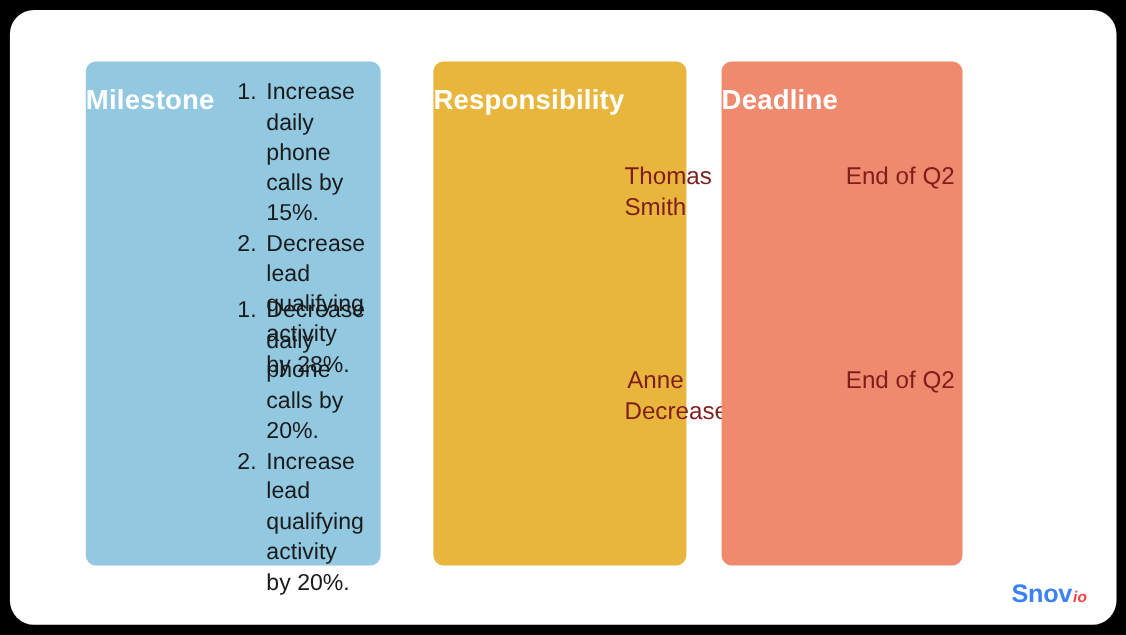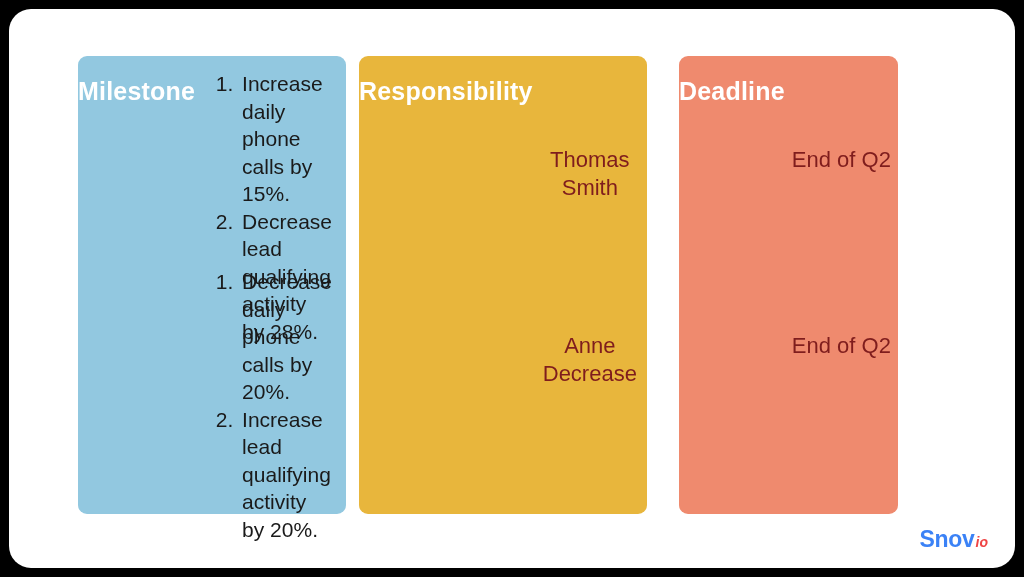--- a/index.html
+++ b/index.html
@@ -48,21 +48,21 @@
 
   .card {
     position: relative;
     border-radius: 9px;
     box-sizing: border-box;
     display: flex;
     flex-direction: row;
     flex: 0 0 auto;
   }
   .card.milestone  { width: 268px; background: #92c8e0; }
-  .card.responsibility { width: 288px; background: #e8b63c; margin-left: 13px; }
+  .card.responsibility { width: 230px; background: #e8b63c; margin-left: 48px; }
   .card.deadline   { width: 219px; background: #ef8a6e; margin-left: 32px; }
 
   .card-header {
     height: 70px;
     line-height: 70px;
     text-align: center;
     color: #ffffff;
     font-weight: bold;
     font-size: 25px;
     letter-spacing: 0.2px;

